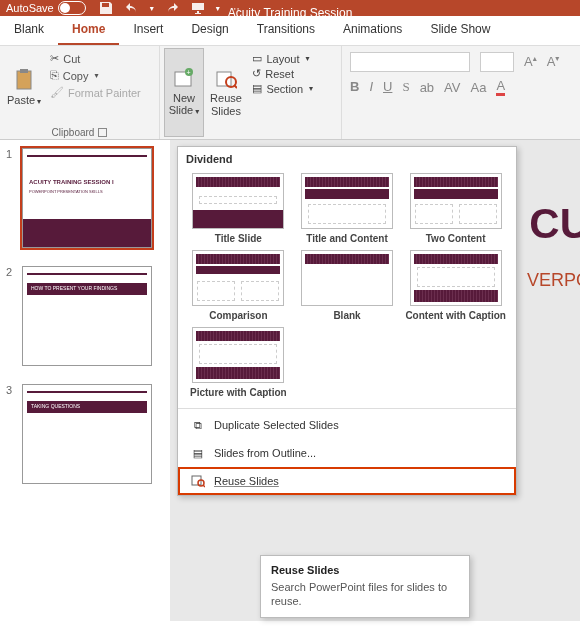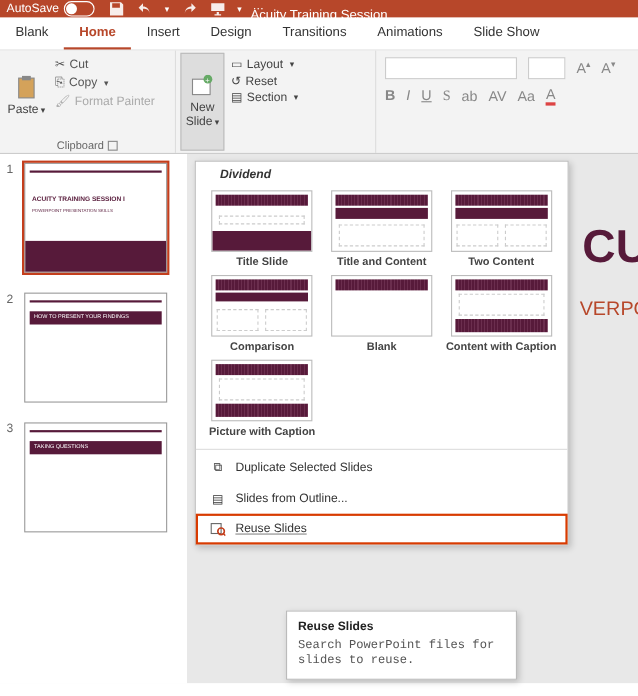--- a/index.html
+++ b/index.html
@@ -44,33 +44,33 @@
 .thumb.sel { outline: 2px solid #C43E1C; }
 .thumb-bar { position: absolute; background: #571a3a; }
 .thumb-text { position: absolute; font-size: 6px; color: #571a3a; font-weight: 700; }
 
 .canvas { flex: 1; background: #e8e8e8; position: relative; display: flex; align-items: center; justify-content: center; }
 .slide-title { color: #571a3a; font-size: 42px; font-weight: 700; position: absolute; right: -10px; top: 60px; }
 .slide-sub { color: #B7472A; font-size: 18px; position: absolute; right: -10px; top: 130px; }
 
 
 .dropdown { position: absolute; top: 146px; left: 177px; width: 340px; background: #fff; border: 1px solid #bbb; box-shadow: 2px 2px 6px rgba(0,0,0,0.2); z-index: 10; font-size: 11px; }
-.dd-header { padding: 6px 22px; font-weight: 600; color: #333; font-style: italic; }
+.dd-header { padding: 6px 8px; font-weight: 600; color: #333; }
 .dd-grid { display: grid; grid-template-columns: repeat(3, 1fr); gap: 6px 8px; padding: 2px 10px 8px; }
 .dd-cell { display: flex; flex-direction: column; align-items: center; gap: 4px; }
 .dd-thumb { width: 92px; height: 56px; border: 1px solid #bbb; background: #fff; position: relative; overflow: hidden; }
 .dd-label { font-size: 10px; color: #444; text-align: center; line-height: 1.1; font-weight: bold; }
 .dd-divider { border-top: 1px solid #ddd; margin: 2px 0; }
 .dd-item { display: flex; align-items: center; gap: 8px; padding: 6px 12px; color: #333; }
 .dd-item.highlight { outline: 2px solid #d83b01; outline-offset: -2px; }
 .dd-ico { width: 16px; height: 16px; display: inline-flex; align-items: center; justify-content: center; }
 
 .tooltip { position: absolute; top: 555px; left: 260px; width: 210px; background: #fff; border: 1px solid #bbb; box-shadow: 2px 2px 6px rgba(0,0,0,0.2); padding: 8px 10px; font-size: 11px; z-index: 20; }
 .tooltip-title { font-weight: 600; margin-bottom: 4px; color: #222; }
-.tooltip-body { color: #555; line-height: 1.3; font-family: Liberation Mono, monospace; }
+.tooltip-body { color: #555; line-height: 1.3; }
 
 
 .m-strip { position: absolute; left: 3px; right: 3px; height: 10px; background: #571a3a; }
 .m-strip-d { background: repeating-linear-gradient(90deg, #571a3a 0, #571a3a 2px, #6b2e4e 2px, #6b2e4e 3px); }
 .m-line { position: absolute; border: 1px dashed #ccc; }
 </style>
 </head>
 <body>
 
 <div class="titlebar">
@@ -145,20 +145,29 @@
     <div class="rgroup-body">
       <div class="big-btn highlight">
         <svg width="22" height="22" viewBox="0 0 22 22">
             <rect x="2" y="4" width="16" height="14" fill="#fff" stroke="#888"></rect>
             <circle cx="16" cy="4" r="4" fill="#6a6"></circle>
             <text x="13.5" y="7" font-size="7" fill="#fff">+</text>
           </svg>
         <span class="dd-arrow" style="white-space:pre-line; text-align:center;">New
 Slide</span>
       </div>
+      <div class="big-btn">
+        <svg width="22" height="22" viewBox="0 0 22 22">
+            <rect x="2" y="4" width="14" height="14" fill="#fff" stroke="#888"></rect>
+            <circle cx="16" cy="14" r="5" fill="none" stroke="#C43E1C" stroke-width="2"></circle>
+            <line x1="19" y1="17" x2="22" y2="20" stroke="#C43E1C" stroke-width="2"></line>
+          </svg>
+        <span style="white-space:pre-line; text-align:center;">Reuse
+Slides</span>
+      </div>
       <div class="slides-layout">
         <div class="lay-row dd-arrow">
             <span>▭</span>
             <span>Layout</span>
           </div>
         <div class="lay-row">
             <span>↺</span>
             <span>Reset</span>
           </div>
         <div class="lay-row dd-arrow">

